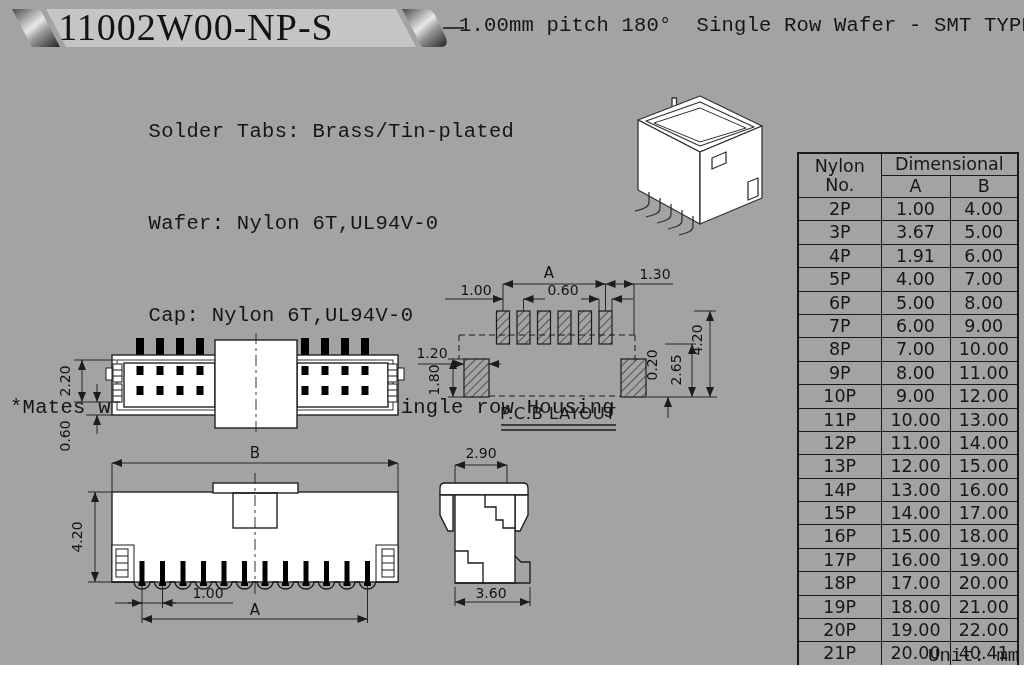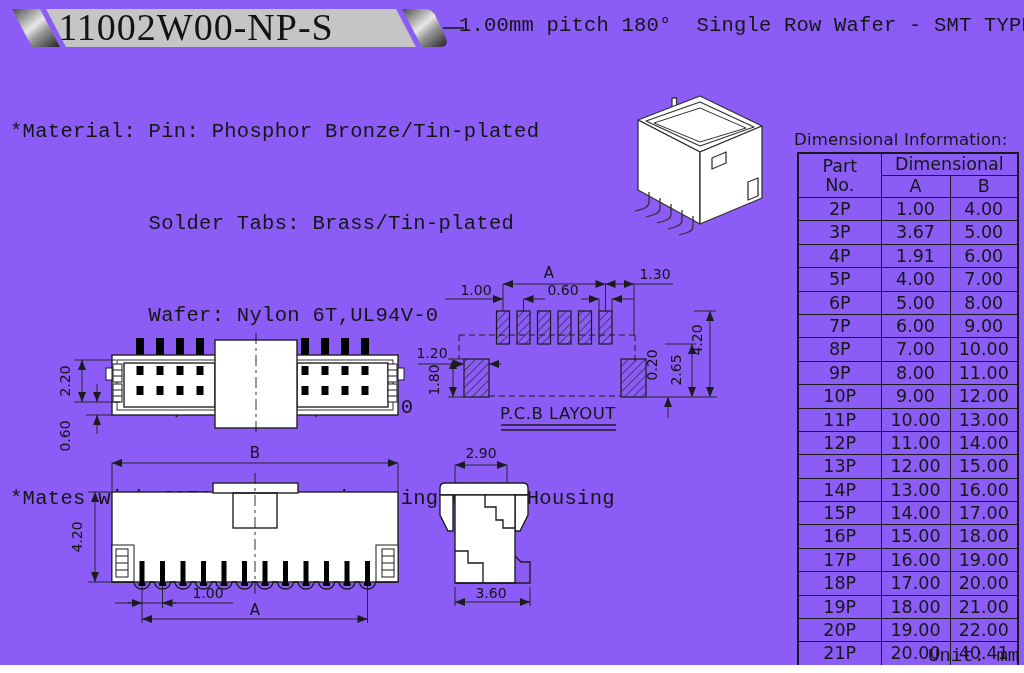--- a/index.html
+++ b/index.html
@@ -1,16 +1,16 @@
 <!DOCTYPE html>
 <html><head>
 <meta charset="utf-8">
 <style>
   html,body{margin:0;padding:0;background:#ffffff;}
-  .page{position:relative;width:1024px;height:665px;background:#8b5cf6;overflow:hidden;
+  .page{position:relative;width:1024px;height:665px;background:#a3a3a3;overflow:hidden;
         font-family:"DejaVu Sans",sans-serif;color:#111;}
   .abs{position:absolute;}
   .mono{font-family:"Liberation Mono","DejaVu Sans Mono",monospace;color:#151515;}
   .subtitle{left:459px;top:14px;font-size:20.5px;letter-spacing:.2px;white-space:pre;}
   .refblock{left:10px;top:56px;font-size:20.5px;line-height:30.6px;letter-spacing:.3px;white-space:pre;}
   .tbl-title{left:794px;top:130px;font-size:16.5px;letter-spacing:.2px;color:#161616;}
   .dim-table{position:absolute;left:797px;top:152px;width:220px;border-collapse:collapse;
              table-layout:fixed;border:2.5px solid #1a1a1a;}
   .dim-table td{border:1.6px solid #1a1a1a;text-align:center;vertical-align:middle;
                 font-size:17.5px;color:#161616;padding:0;height:22.4px;line-height:1.05;}
@@ -48,21 +48,20 @@
     </defs>
     <polygon points="12,9 40,9 60,47 32,47" fill="url(#metal)"></polygon>
     <polygon points="46,9 396,9 416,47 66,47" fill="#c5c5c5"></polygon>
     <path d="M402,9 L424,9 Q433,9 436,17 L446,38 Q449,47 440,47 L422,47 Z" fill="url(#metal)"></path>
     <line x1="443" y1="28" x2="464" y2="28" stroke="#1c1c1c" stroke-width="1.6"></line>
     <text class="banner-text" x="196" y="40" text-anchor="middle">11002W00-NP-S</text>
   </svg>
   <div class="abs mono subtitle">1.00mm pitch 180°  Single Row Wafer - SMT TYPE</div>
 
   <div class="abs mono refblock">
-    <div>*Material: Pin: Phosphor Bronze/Tin-plated</div>
     <div>           Solder Tabs: Brass/Tin-plated</div>
     <div>           Wafer: Nylon 6T,UL94V-0</div>
     <div>           Cap: Nylon 6T,UL94V-0</div>
     <div>*Mates with JCTC 11002 series single row Housing</div>
   </div>
 
   <svg style="left:612px;top:86px;" width="175" height="145" viewBox="0 0 175 145">
     <g stroke="#333" stroke-width="1.3" fill="#fff" stroke-linejoin="round">
 
       <g>
@@ -84,31 +83,30 @@
         <path d="M37,106 v10 q0,5 -7,7 l-7,2"></path>
         <path d="M48,112 v10 q0,5 -7,7 l-7,2"></path>
         <path d="M59,118 v10 q0,5 -7,7 l-7,2"></path>
         <path d="M70,124 v10 q0,5 -7,7 l-7,2"></path>
         <path d="M81,130 v10 q0,5 -7,7 l-7,2"></path>
       </g>
       <polygon points="136,96 146,92 146,110 136,114"></polygon>
     </g>
   </svg>
 
-  <div class="abs tbl-title">Dimensional Information:</div>
   <table class="dim-table">
     <colgroup>
         <col style="width:83px">
         <col style="width:69px">
         <col style="width:68px">
       </colgroup>
     <tbody>
         <tr>
       <td class="hdr" rowspan="2">
-        <div>Part</div>
+        <div>Nylon</div>
             <div>No.</div>
       </td>
       <td class="hdr" colspan="2">Dimensional</td>
     </tr>
     <tr>
       <td class="hdr">A</td>
       <td class="hdr">B</td>
     </tr>
     <tr>
           <td>2P</td>

